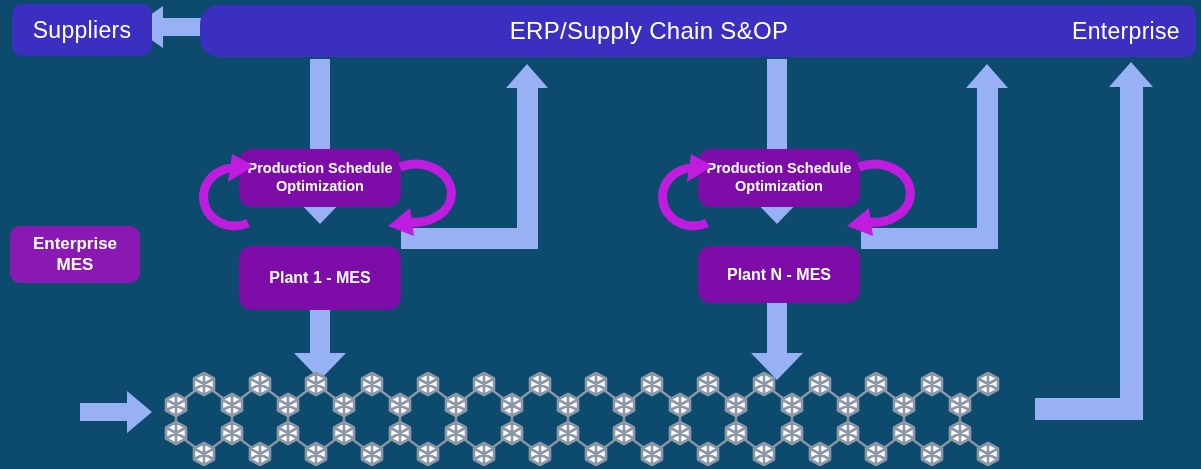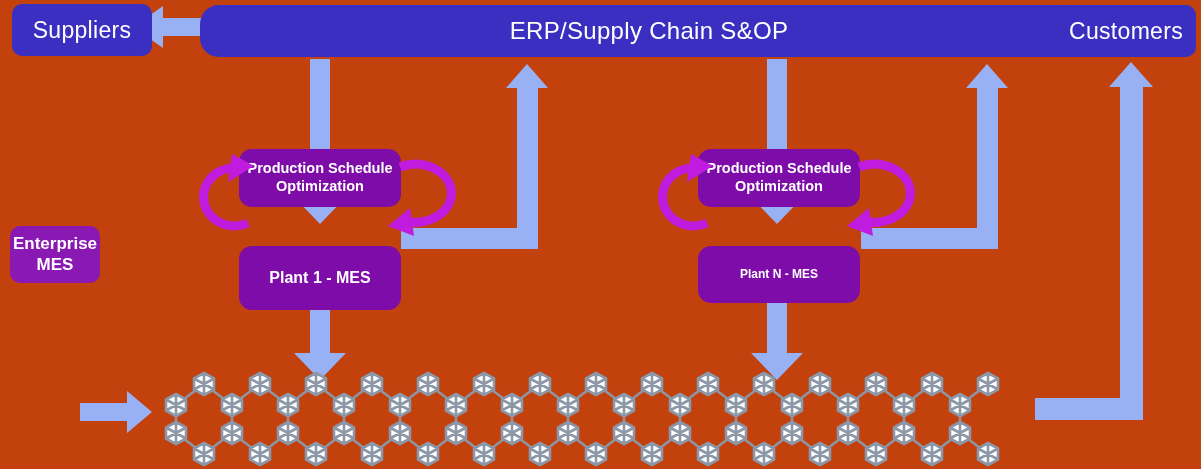--- a/index.html
+++ b/index.html
@@ -1,37 +1,37 @@
 <!DOCTYPE html>
 <html style="--indigo: #3a2fc1; --purple: #7d0ca8; --purple-light: #8a18b3; --arrow-blue: #98b1f4; --magenta: #bf1ce0; --chain-gray: #8c97a7;"><head>
 <meta charset="utf-8">
 <style>
   html,body{margin:0;padding:0;background:#ffffff;}
   #stage{
-    position:relative;width:1201px;height:469px;background:#c2410c;overflow:hidden;
+    position:relative;width:1201px;height:469px;background:#0c4a6e;overflow:hidden;
     font-family:"Liberation Sans", sans-serif;
   }
   svg.layer{position:absolute;left:0;top:0;width:1201px;height:469px;pointer-events:none;}
   #arrow-layer{z-index:1;}
   #cycle-layer{z-index:3;}
   .box{
     position:absolute;z-index:2;display:flex;align-items:center;justify-content:center;
     text-align:center;color:#ffffff;box-sizing:border-box;padding:2px 8px;line-height:1.22;
   }
   .indigo{background:var(--indigo);border-radius:10px;font-size:23px;font-weight:400;letter-spacing:.3px;}
   .purple{background:var(--purple);border-radius:13px;font-weight:700;margin-top:20px;}
   .purple-light{background:var(--purple-light);border-radius:10px;font-weight:700;}
   #suppliers-box{left:12px;top:4px;width:140px;height:52px;}
   #erp-bar{left:200px;top:5px;width:898px;height:52px;font-size:24px;border-radius:19px;}
   #customers-box{left:1056px;top:5px;width:140px;height:52px;}
-  #enterprise-box{left:10px;top:226px;width:90px;height:57px;font-size:17px;}
+  #enterprise-box{left:10px;top:226px;width:130px;height:57px;font-size:17px;}
   #pso-left-box{left:239px;top:129px;width:162px;height:58px;font-size:14.5px;}
   #plant-left-box{left:239px;top:226px;width:162px;height:64px;font-size:16px;}
   #pso-right-box{left:698px;top:129px;width:162px;height:58px;font-size:14.5px;}
-  #plant-right-box{left:698px;top:226px;width:162px;height:57px;font-size:12px;}
+  #plant-right-box{left:698px;top:226px;width:162px;height:57px;font-size:16px;}
   .blue{fill:var(--arrow-blue);}
   .cycle{stroke:var(--magenta);stroke-width:9;fill:none;stroke-linecap:butt;}
   .cycle-head{fill:var(--magenta);}
   .chain-link{stroke:var(--chain-gray);stroke-width:2.4;}
   .cube-fill{fill:#ffffff;stroke:none;}
   .cube-edge{fill:none;stroke:var(--chain-gray);stroke-width:2.6;stroke-linejoin:round;}
 </style>
 </head>
 <body>
 
@@ -256,21 +256,21 @@
       </g>
   </svg>
 
   <div class="box indigo" id="suppliers-box">
     <span>Suppliers</span>
   </div>
   <div class="box indigo" id="erp-bar">
     <span>ERP/Supply Chain S&amp;OP</span>
   </div>
   <div class="box indigo" id="customers-box">
-    <span>Customers</span>
+    <span>Enterprise</span>
   </div>
   <div class="box purple-light" id="enterprise-box">
     <span>Enterprise MES</span>
   </div>
   <div class="box purple" id="pso-left-box">
     <span>Production Schedule Optimization</span>
   </div>
   <div class="box purple" id="plant-left-box">
     <span>Plant 1 - MES</span>
   </div>

